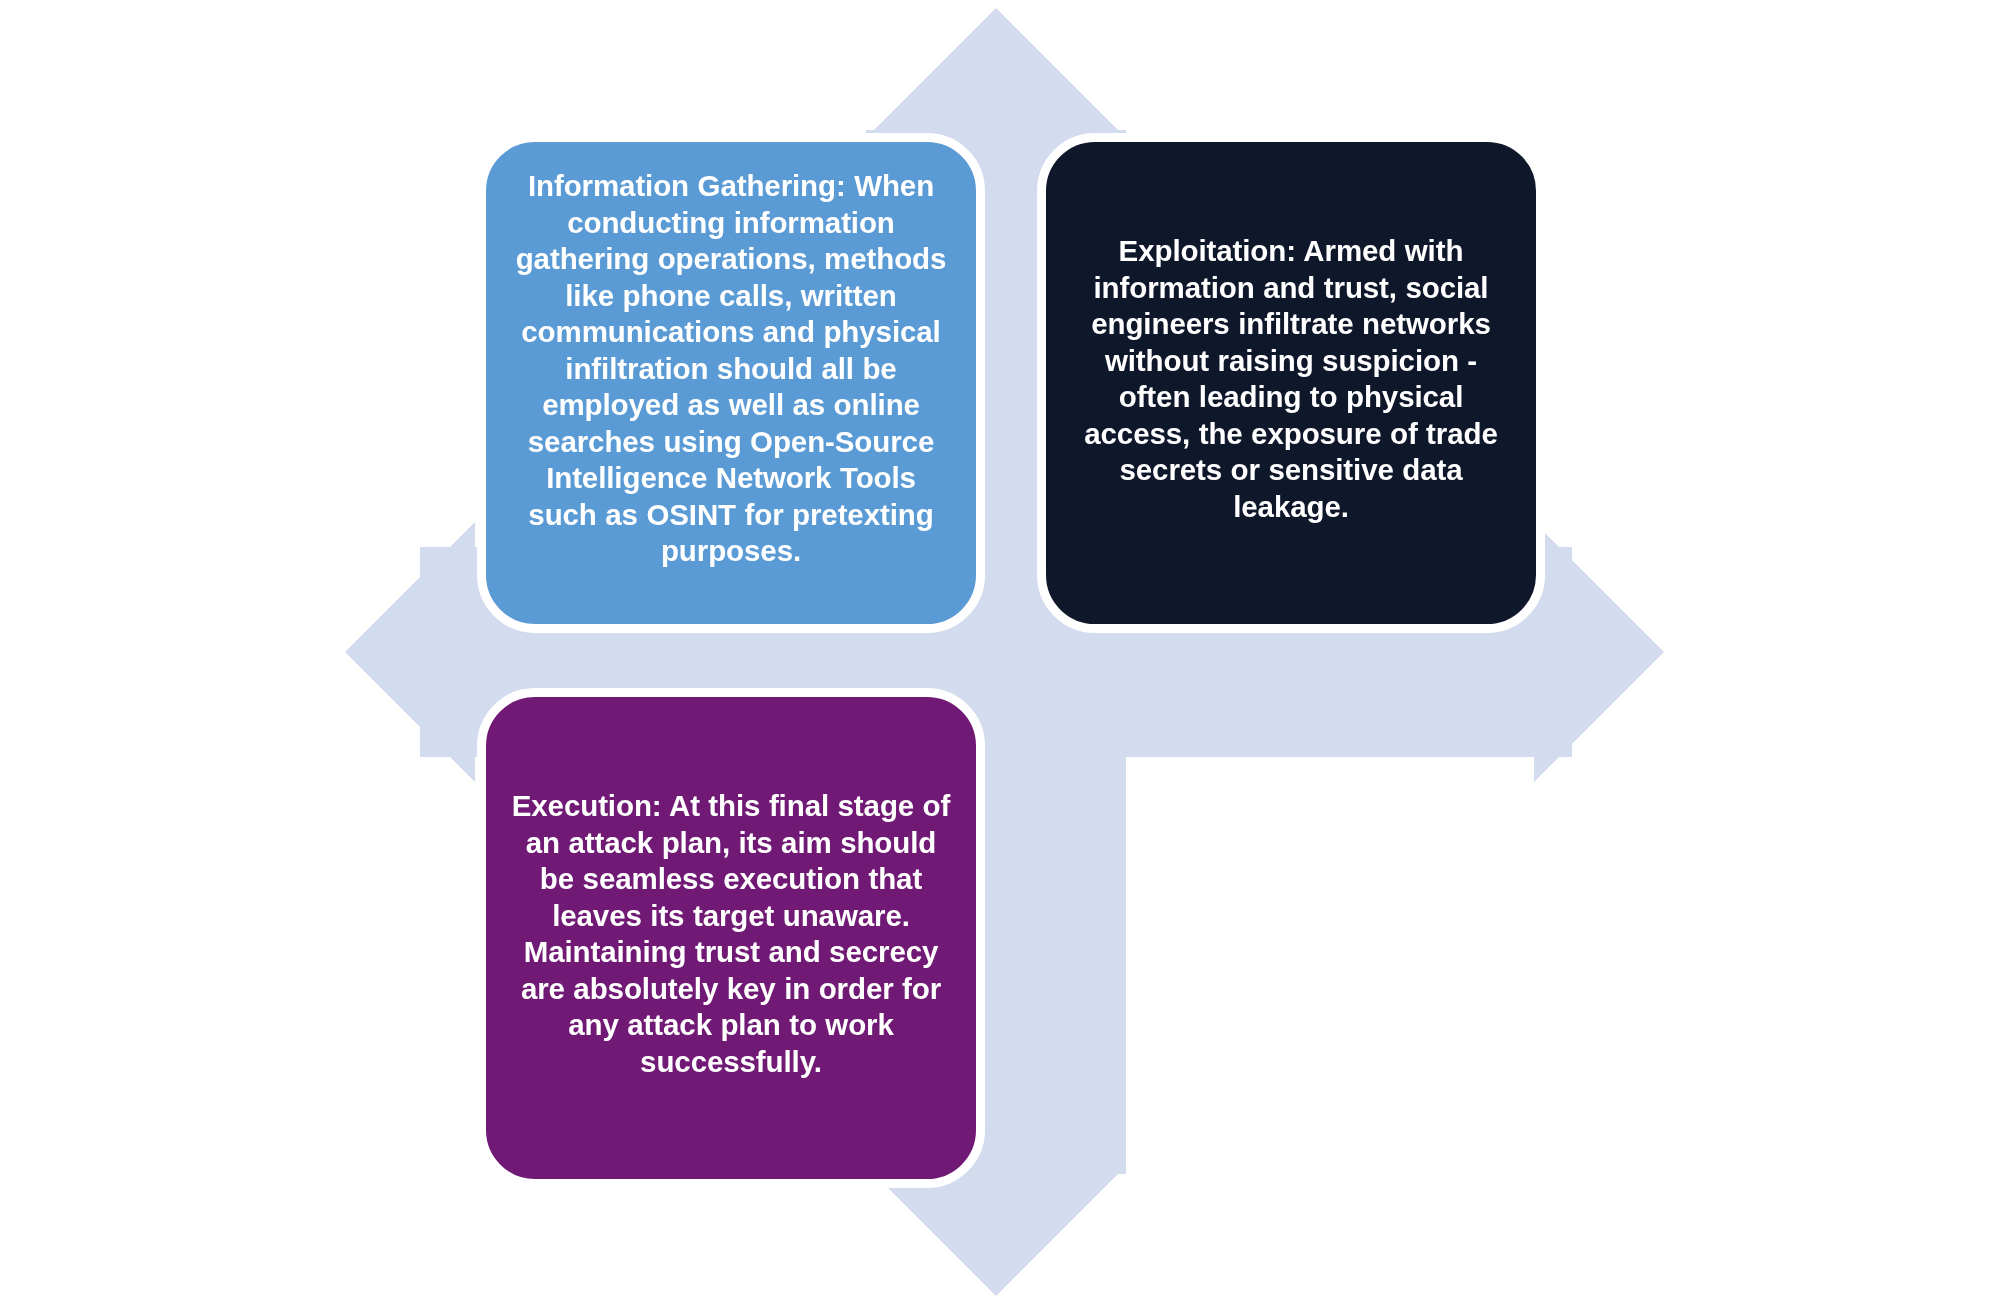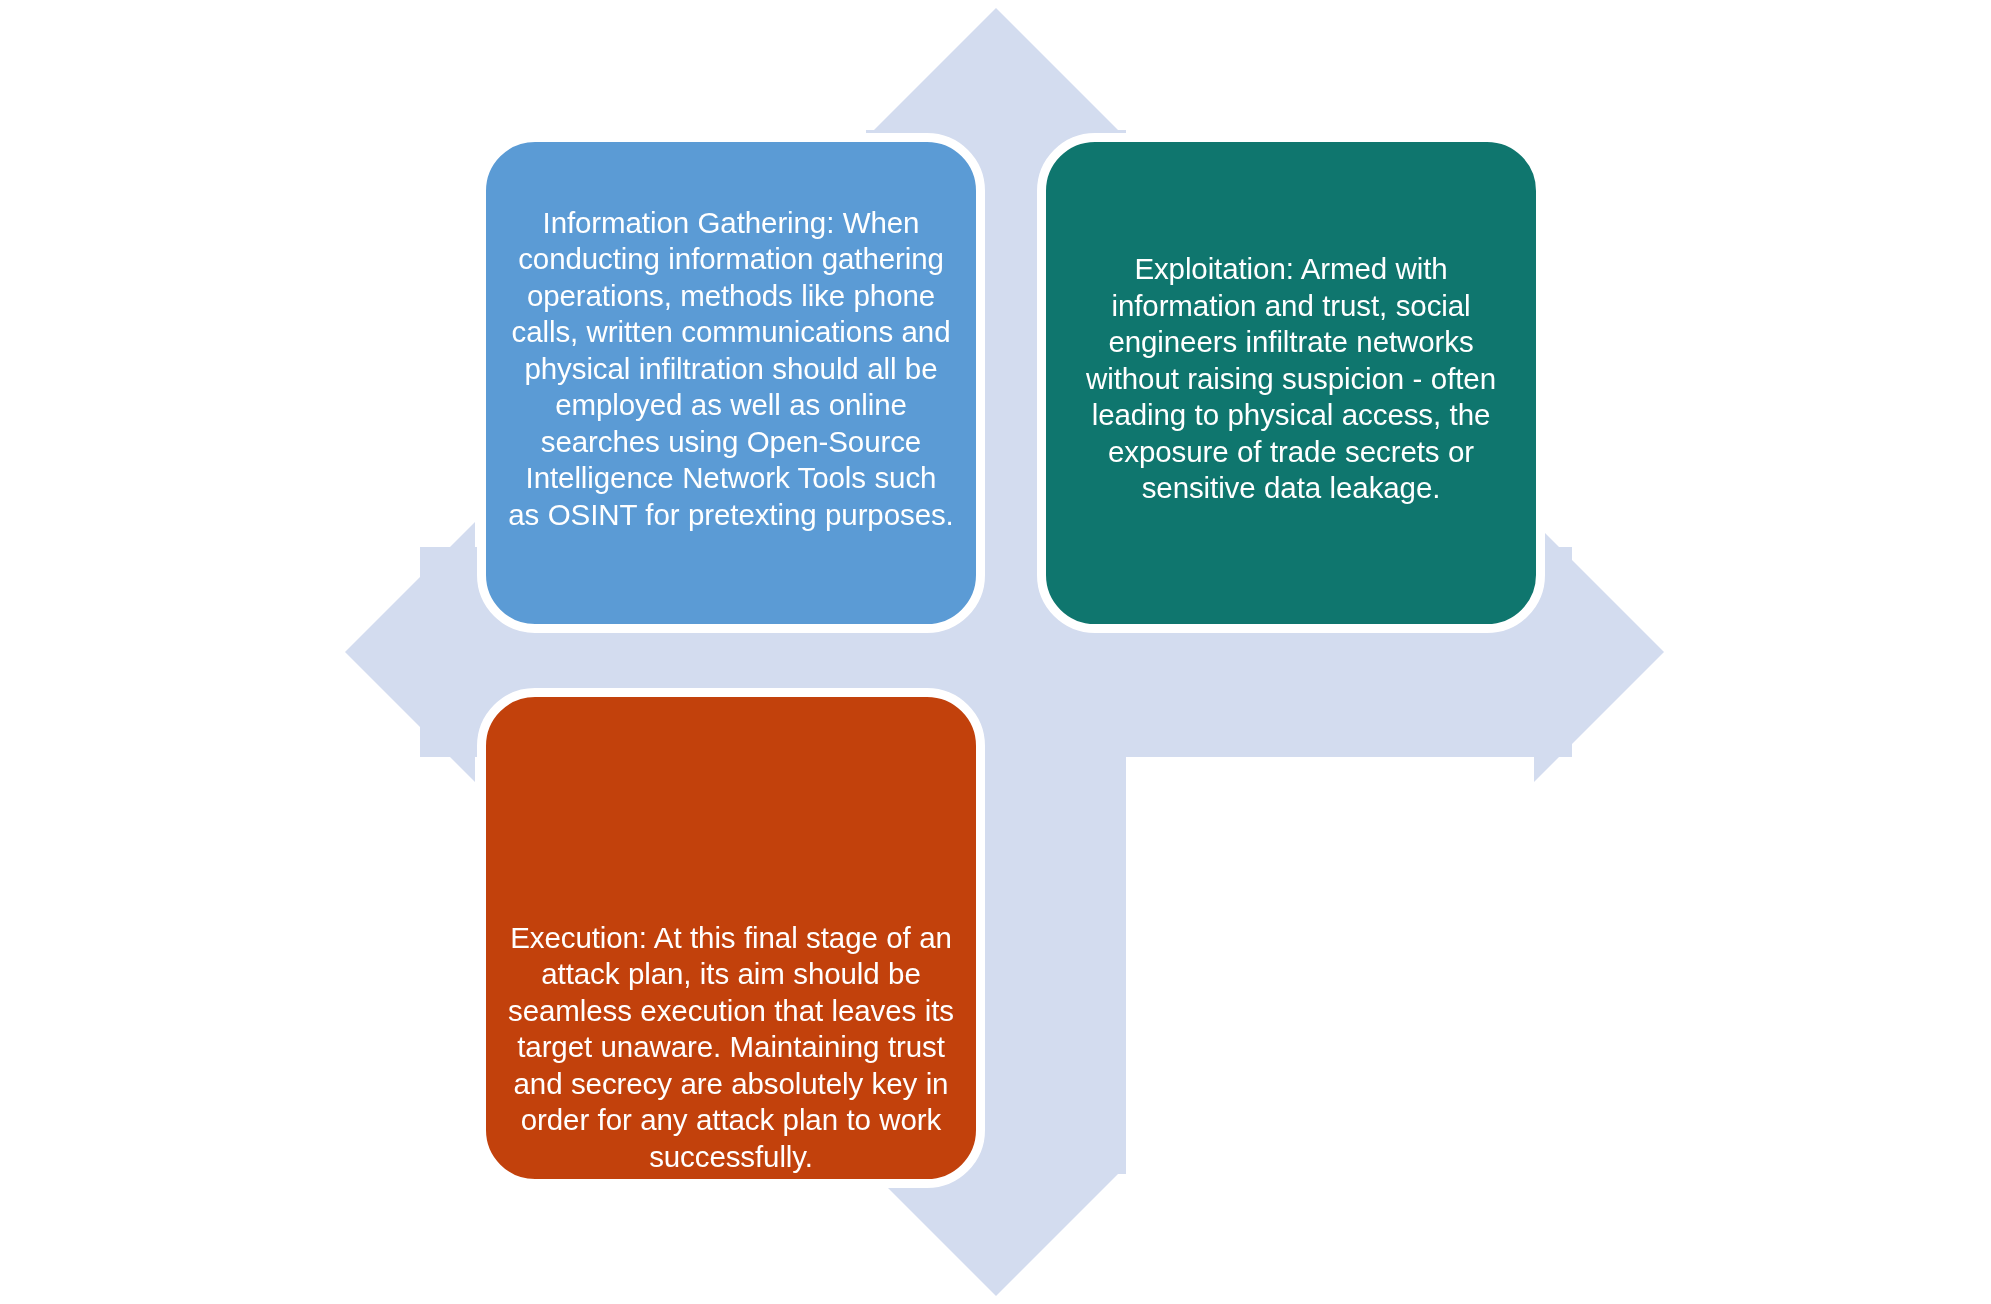--- a/index.html
+++ b/index.html
@@ -11,20 +11,21 @@
     background: #ffffff;
     font-family: "Liberation Sans", sans-serif;
     overflow: hidden;
   }
 
   #canvas {
     position: relative;
     width: 1933px;
     height: 1304px;
     background: #ffffff;
+    font-weight: bold;
   }
 
   
   #arrow-bg {
     position: absolute;
     left: 0; top: 0;
     width: 1991px;
     height: 1304px;
     z-index: 1;
     pointer-events: none;
@@ -69,22 +70,22 @@
   }
 
   
   .card.c1 .card-text { transform: translateY(-14px); }
   .card.c2 .card-text { transform: translateY(-22px); }
   .card.c3 .card-text { transform: translateY(-4px);  }
   .card.c4 .card-text { transform: translateY(-4px);  }
 
   .card.c1 { background: #5B9BD5; }
   .card.c2 { background: #4DC9B0; }
-  .card.c3 { background: #0f766e; }
-  .card.c4 { background: #c2410c; align-items: flex-end; }
+  .card.c3 { background: #0f172a; }
+  .card.c4 { background: #701a75; }
 </style>
 </head>
 <body>
 
 <div id="canvas">
 
   <svg id="arrow-bg" viewBox="0 0 1991 1304" preserveAspectRatio="none" aria-hidden="true">
 
     <rect x="866" y="130" width="260" height="1044" fill="#D3DCEF"></rect>
 

